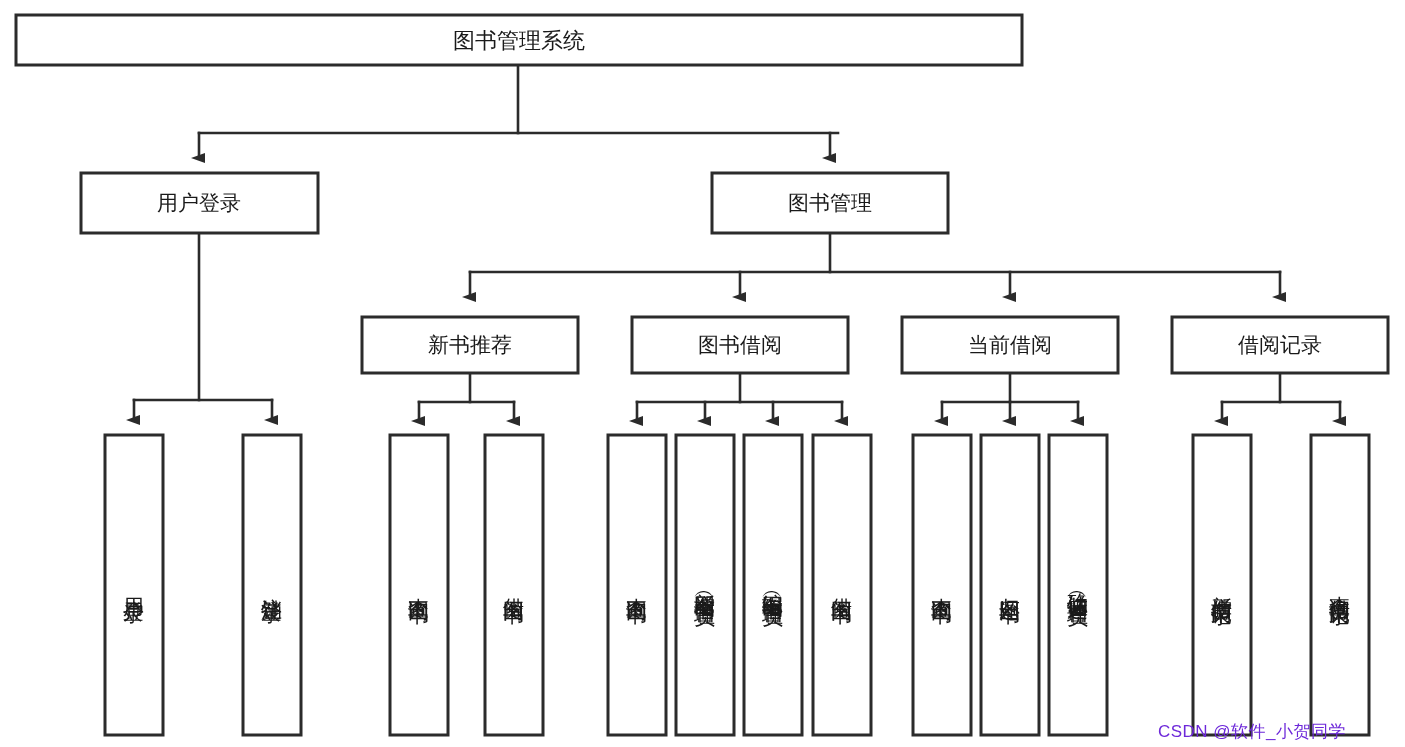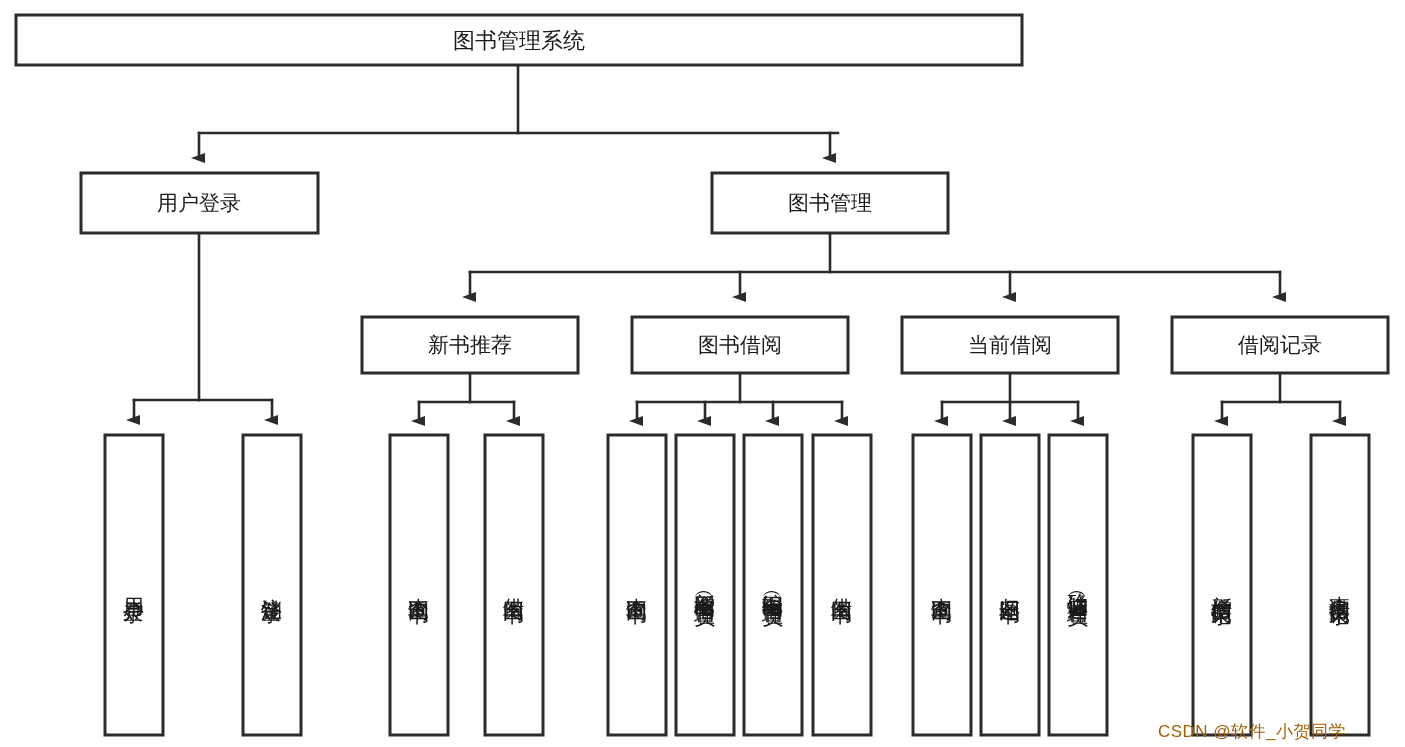--- a/index.html
+++ b/index.html
@@ -65,21 +65,21 @@
   }
   .arrow-head {
     fill: #2b2b2b;
   }
   .watermark {
     position: absolute;
     right: 8px;
     bottom: 4px;
     font-family: "Liberation Sans", "DejaVu Sans", sans-serif;
     font-size: 17px;
-    color: #a16207;
+    color: #6d28d9;
     letter-spacing: 0.5px;
     user-select: none;
   }
 </style>
 </head>
 <body>
 
 <div id="diagram-root">
 
   <svg class="diagram" viewBox="0 0 1405 747">

